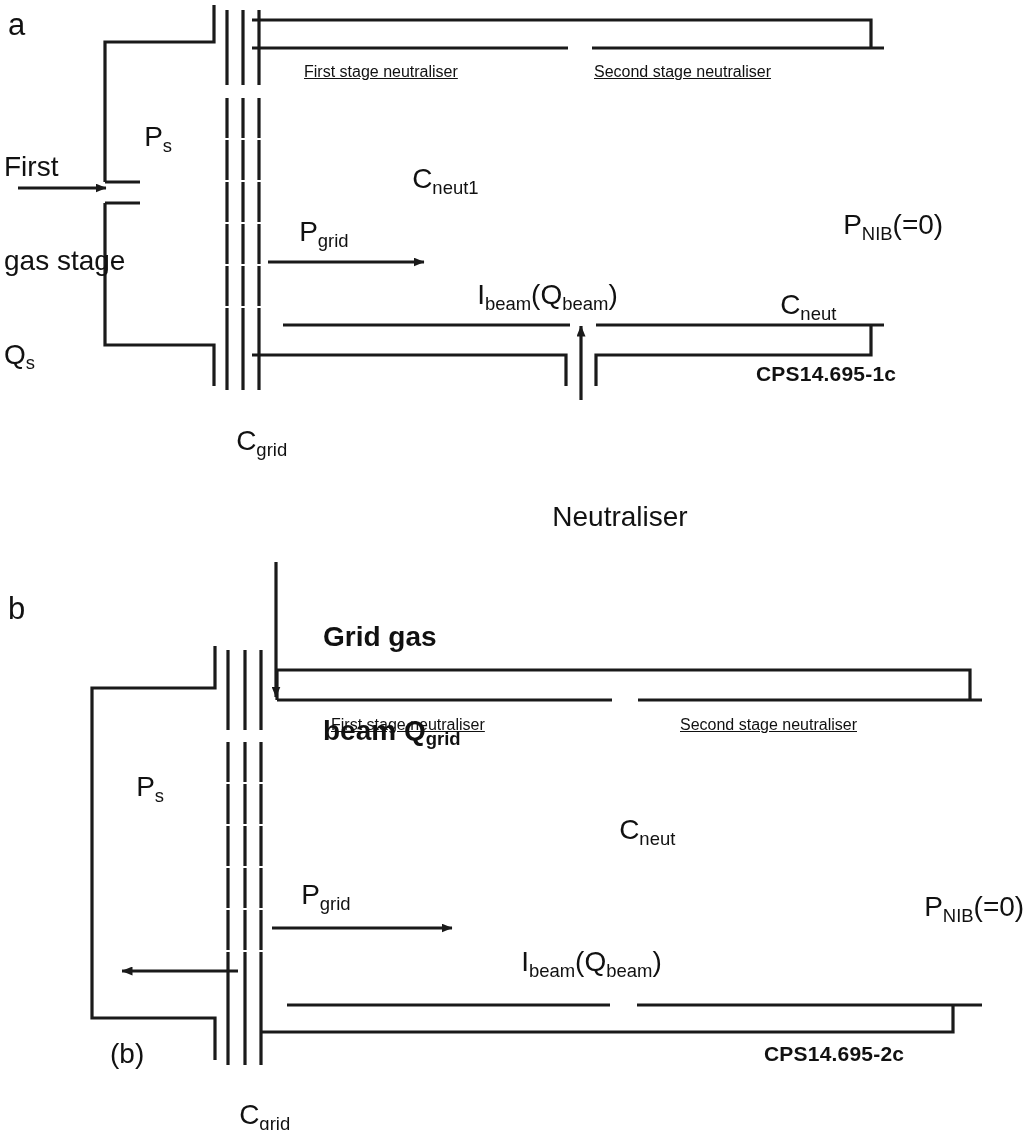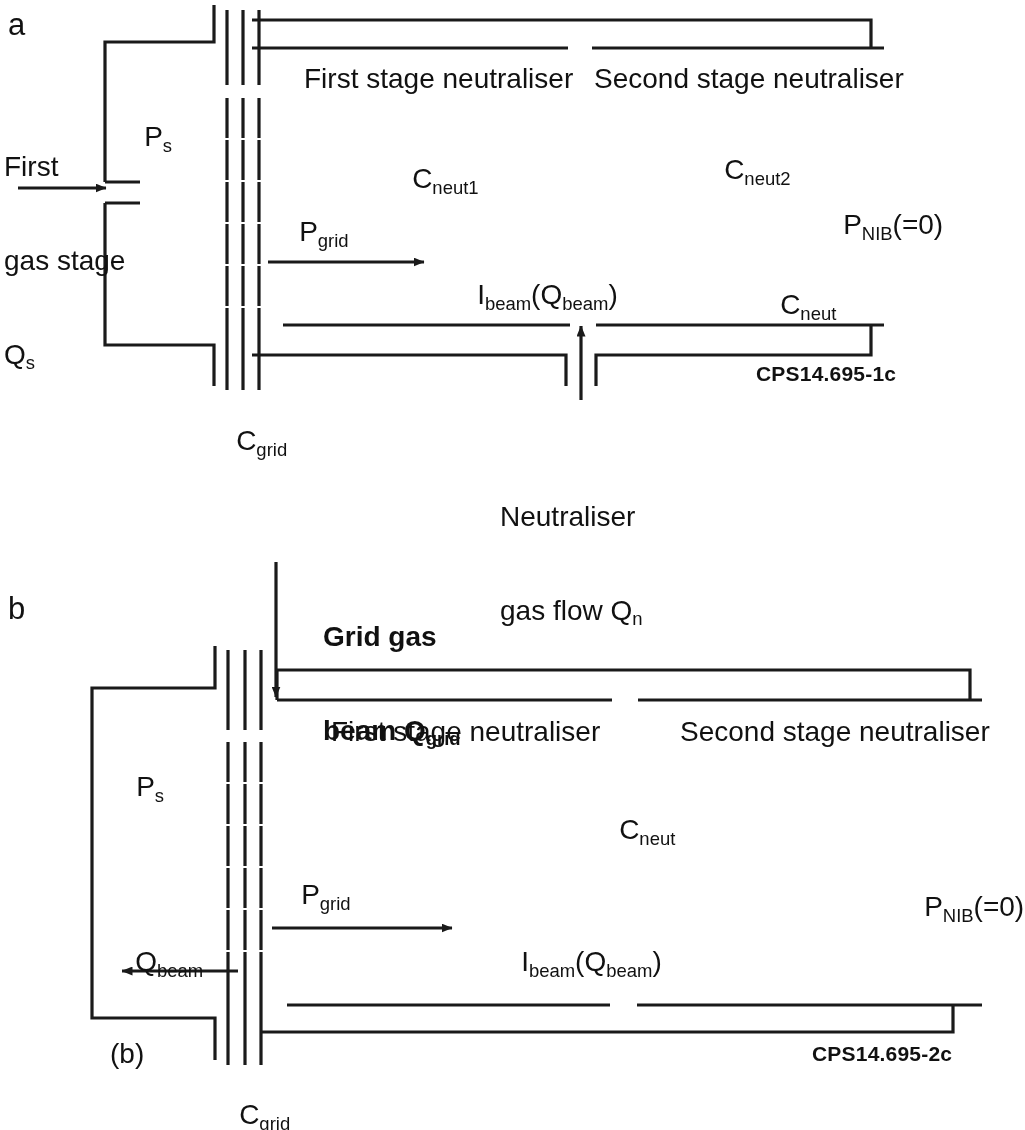--- a/index.html
+++ b/index.html
@@ -34,35 +34,36 @@
   }
   .panel-letter {
     font-size: 31px;
     font-weight: 400;
   }
   .big {
     font-size: 28px;
     font-weight: 400;
   }
   .mid {
-    font-size: 28px;
+    font-size: 16px;
     font-weight: 400;
+    text-decoration: underline;
   }
   .tiny {
     font-size: 21px;
     font-weight: 700;
     letter-spacing: 0.2px;
   }
   .sub {
     font-size: 0.66em;
     vertical-align: baseline;
     position: relative;
     top: 0.28em;
   }
-  .ctr { text-align: left; }
+  .ctr { text-align: center; }
 </style>
 </head>
 <body>
 
 <div id="page">
 
   <svg class="diagram" viewBox="0 0 1025 1130">
     <defs>
       <marker id="arrowR" markerWidth="11" markerHeight="9" refX="10.5" refY="4.5" orient="auto" markerUnits="userSpaceOnUse">
         <path d="M0,0 L11,4.5 L0,9 z" fill="#1a1a1a"></path>
@@ -210,43 +211,39 @@
   </div>
 
   <div class="lbl mid" style="left:304px; top:63px;">First stage neutraliser</div>
 
   <div class="lbl mid" style="left:594px; top:63px;">Second stage neutraliser</div>
 
   <div class="lbl big" style="left:381px; top:132px;">
     <span>C</span><span class="sub">neut1</span>
   </div>
 
-  <div class="lbl big" style="left:693px; top:123px;">
-    <span>C</span><span class="sub">neut2</span>
-  </div>
 
   <div class="lbl big" style="left:812px; top:178px;">
     <span>P</span><span class="sub">NIB</span><span>(=0)</span>
   </div>
 
   <div class="lbl big" style="left:446px; top:248px;">
     <span>I</span><span class="sub">beam</span><span>(Q</span><span class="sub">beam</span><span>)</span>
   </div>
 
   <div class="lbl big" style="left:749px; top:258px;">
     <span>C</span><span class="sub">neut</span>
   </div>
 
   <div class="lbl big" style="left:205px; top:394px;">
     <span>C</span><span class="sub">grid</span>
   </div>
 
   <div class="lbl big ctr" style="left:500px; top:438px; width:240px;">
     <div><span>Neutraliser</span></div>
-    <div><span>gas flow Q</span><span class="sub">n</span></div>
   </div>
 
   <div class="lbl tiny" style="left:756px; top:362px;">CPS14.695-1c</div>
 
   <div class="lbl panel-letter" style="left:8px; top:592px;">b</div>
 
   <div class="lbl big" style="left:310px; top:558px; font-weight:700;margin-left:13px;">
     <div><span>Grid gas</span></div>
     <div><span>beam Q</span><span class="sub">grid</span></div>
   </div>
@@ -264,29 +261,26 @@
   </div>
 
   <div class="lbl big" style="left:270px; top:848px;">
     <span>P</span><span class="sub">grid</span>
   </div>
 
   <div class="lbl big" style="left:893px; top:860px;">
     <span>P</span><span class="sub">NIB</span><span>(=0)</span>
   </div>
 
-  <div class="lbl big" style="left:104px; top:915px;">
-    <span>Q</span><span class="sub">beam</span>
-  </div>
 
   <div class="lbl big" style="left:490px; top:915px;">
     <span>I</span><span class="sub">beam</span><span>(Q</span><span class="sub">beam</span><span>)</span>
   </div>
 
   <div class="lbl big" style="left:110px; top:1038px;">(b)</div>
 
   <div class="lbl big" style="left:208px; top:1068px;">
     <span>C</span><span class="sub">grid</span>
   </div>
 
-  <div class="lbl tiny" style="left:812px; top:1042px;">CPS14.695-2c</div>
+  <div class="lbl tiny" style="left:764px; top:1042px;">CPS14.695-2c</div>
 
 </div>
 
 </body></html>

